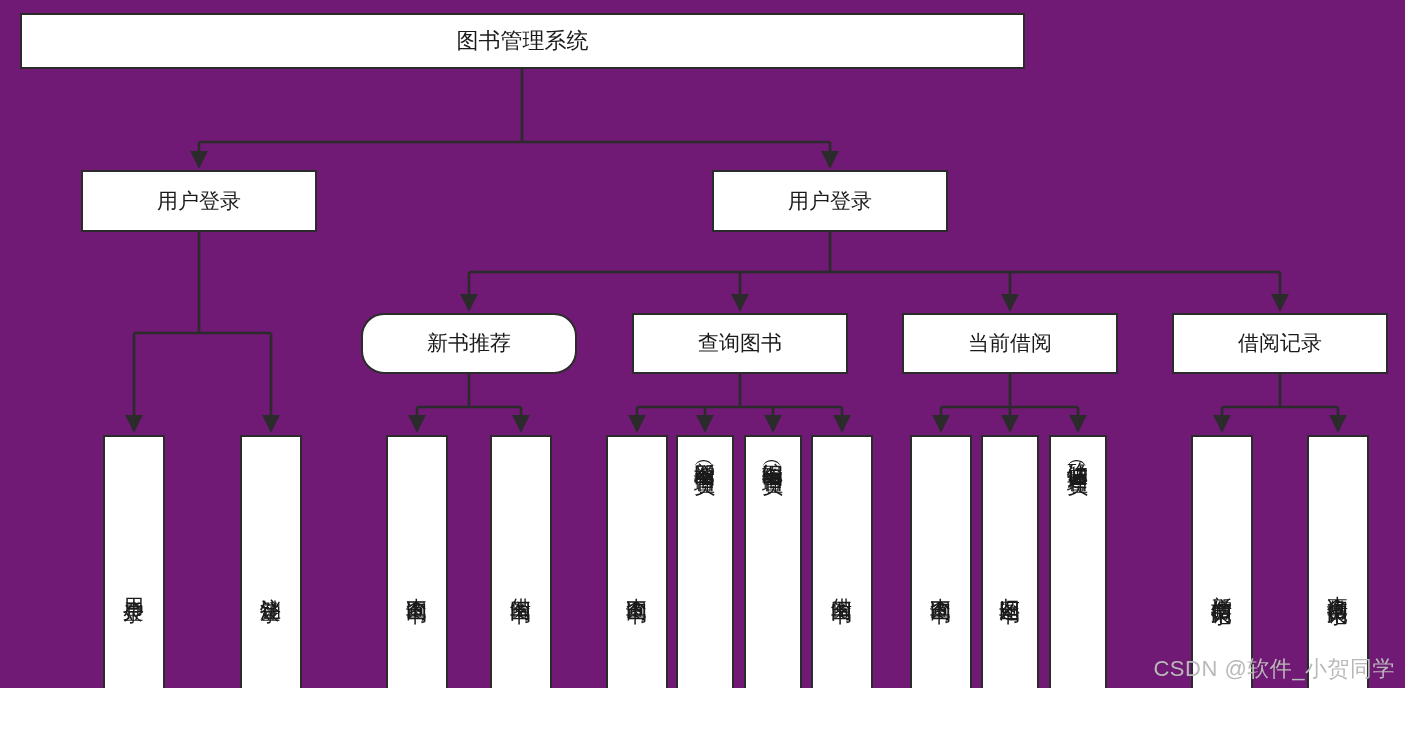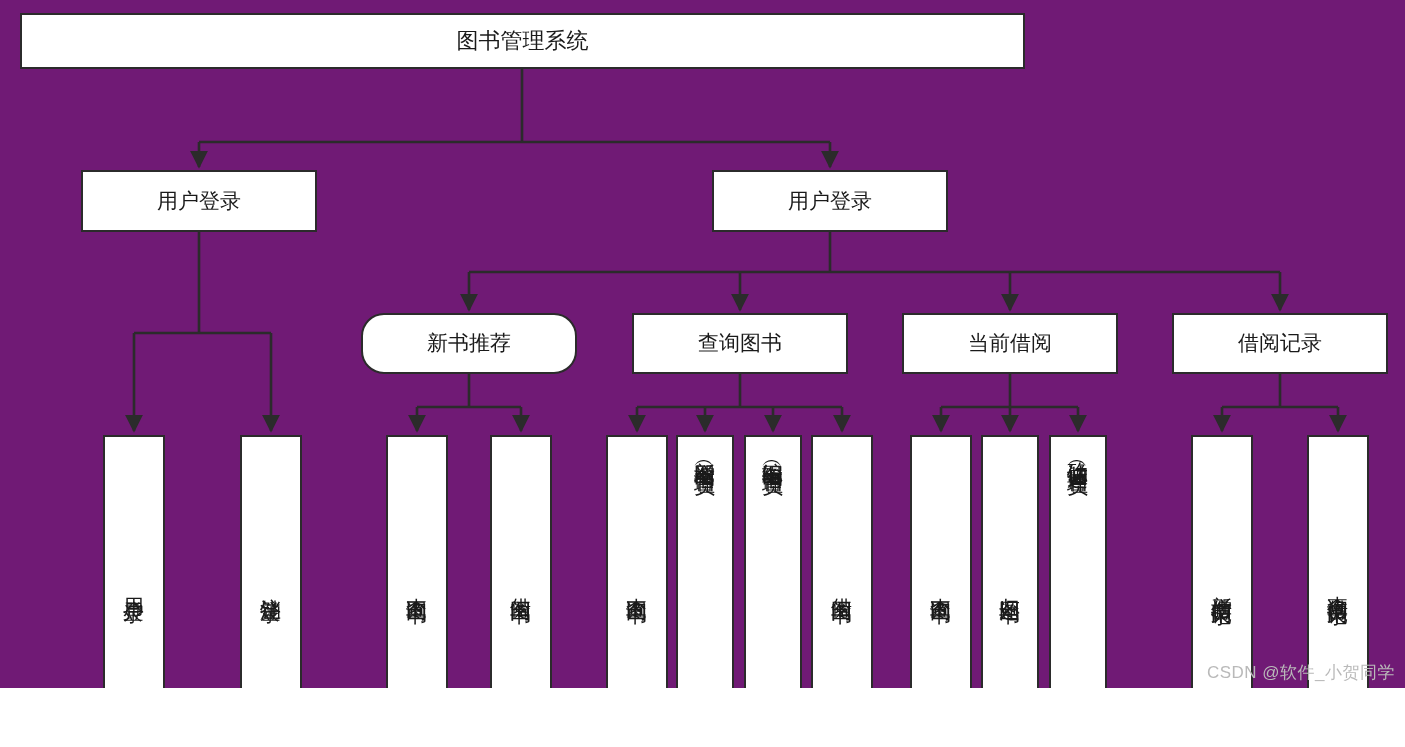--- a/index.html
+++ b/index.html
@@ -60,21 +60,21 @@
     writing-mode: vertical-rl;
     text-orientation: upright;
     letter-spacing: 2px;
     white-space: nowrap;
     line-height: 1;
   }
   .watermark {
     position: absolute;
     right: 10px;
     bottom: 4px;
-    font-size: 17px;
+    font-size: 22px;
     color: #b9b9b9;
     white-space: nowrap;
     z-index: 5;
     letter-spacing: 0.5px;
   }
 </style>
 </head>
 <body>
 
 <div id="canvas">

